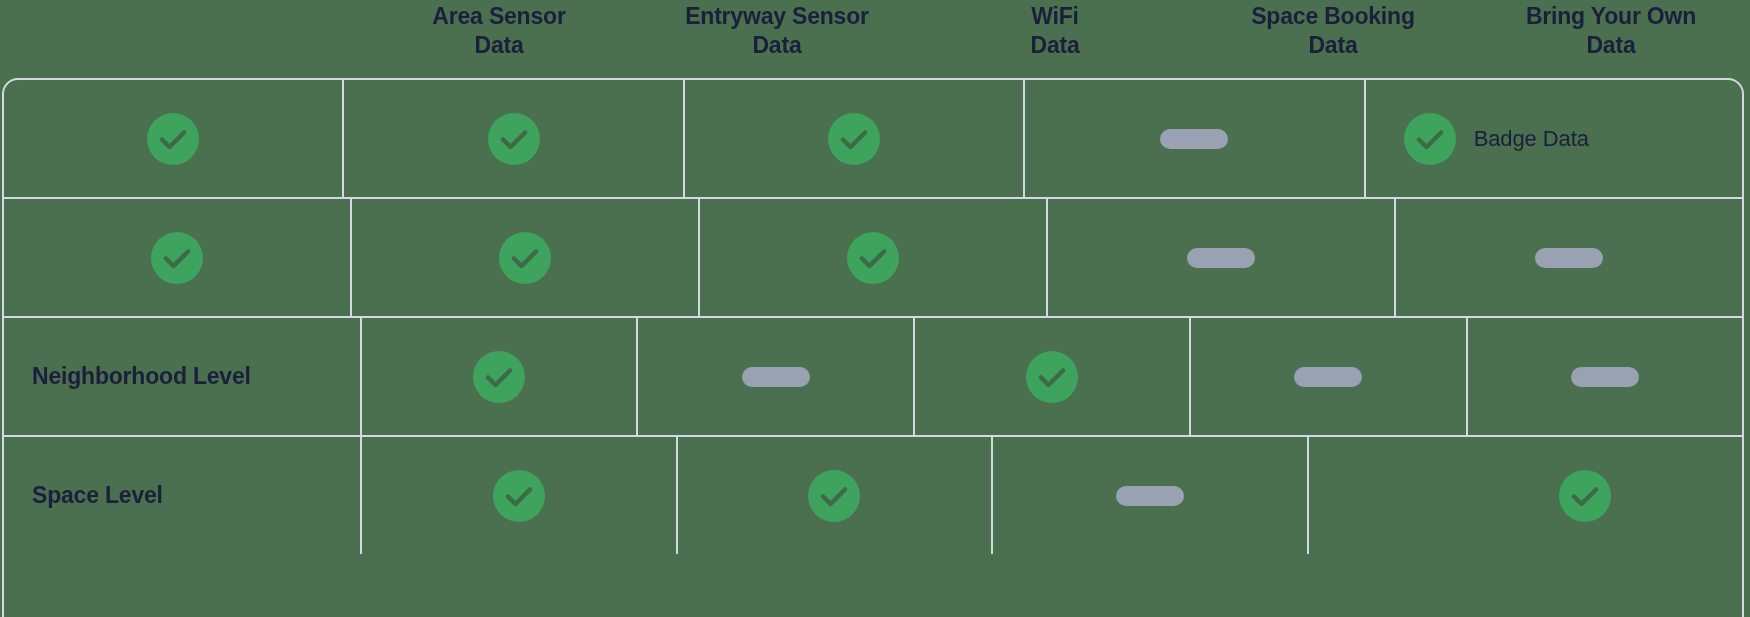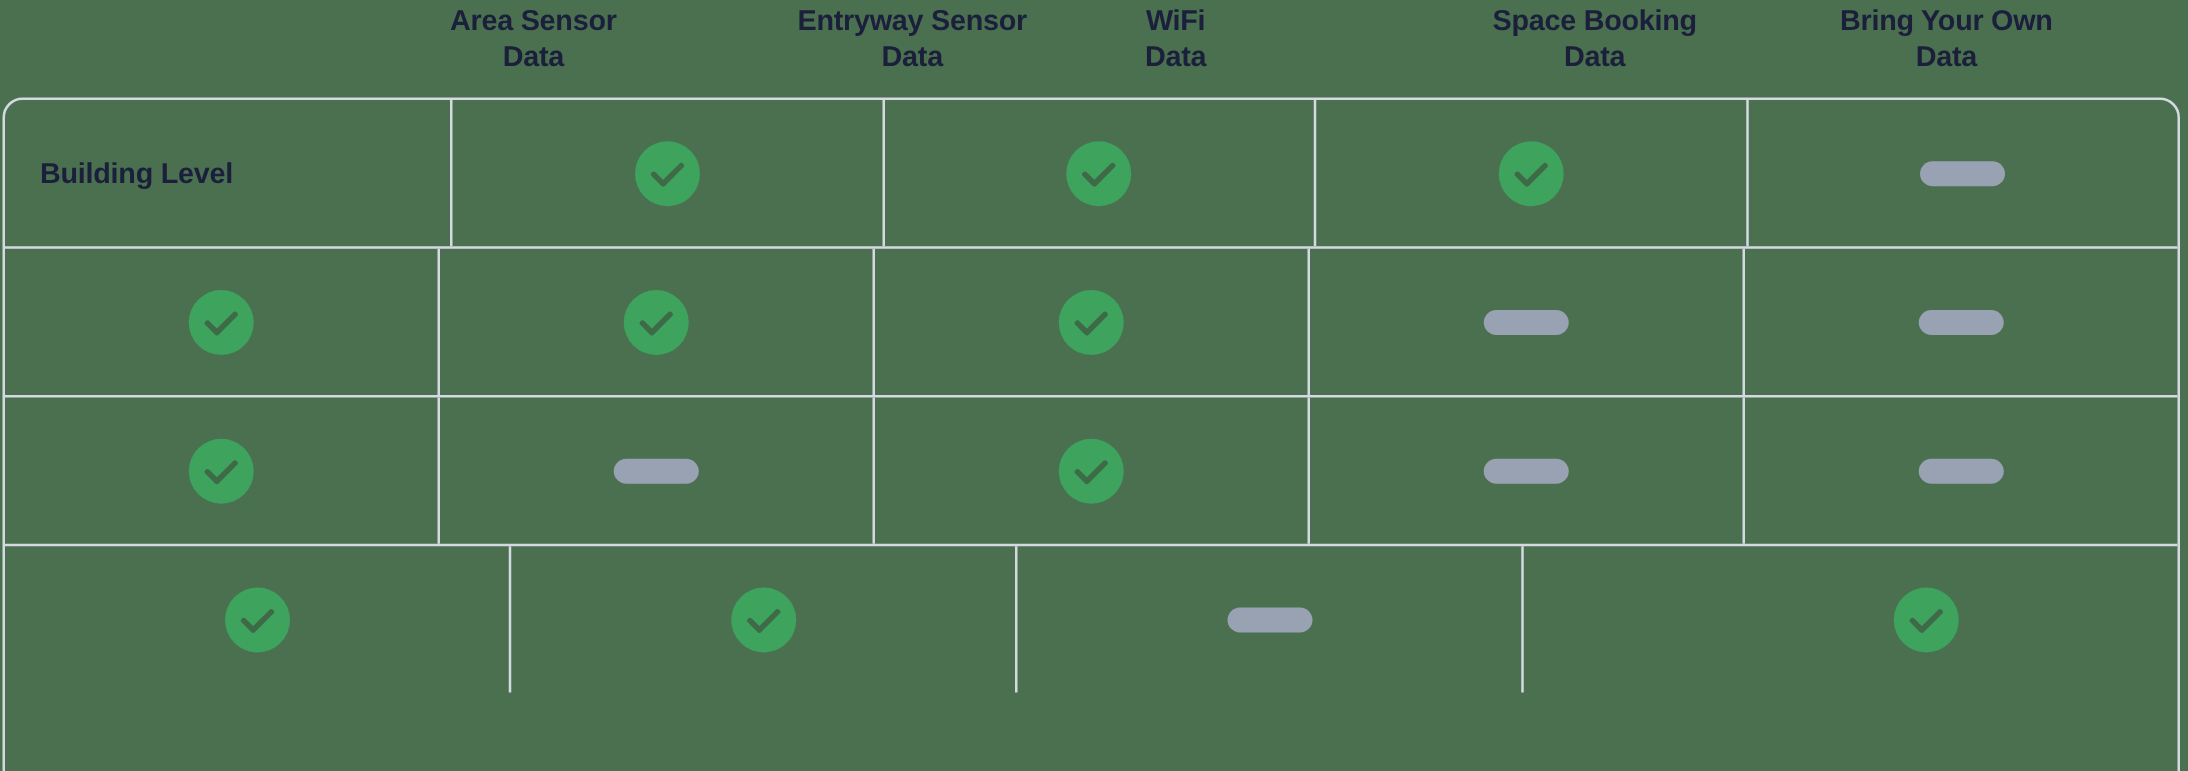--- a/index.html
+++ b/index.html
@@ -12,21 +12,21 @@
   .wrap{position:relative;width:1750px;height:617px;}
 
   
   .header-row{
     position:absolute;top:0;left:0;width:1750px;height:78px;
     display:flex;
   }
   .hdr-spacer{width:360px;flex:0 0 360px;}
   .hdr-cell{
     flex:1 1 0;
-    display:flex;align-items:flex-start;justify-content:flex-start;
+    display:flex;align-items:flex-start;justify-content:center;
     padding-top:2px;
   }
   .hdr-cell span{
     display:block;
     text-align:center;
     color:#1b1f3b;
     font-weight:bold;
     font-size:23px;
     line-height:1.24;
     letter-spacing:-0.2px;
@@ -117,106 +117,117 @@
       <span>Space Booking<br>Data</span>
     </div>
     <div class="hdr-cell">
       <span>Bring Your Own<br>Data</span>
     </div>
   </div>
 
   <div class="table">
 
     <div class="row">
+      <div class="cell">
+        <span class="check">
+            <svg viewBox="0 0 52 52">
+              <path d="M15 26.5 L22.5 34 L37 19.5" fill="none" stroke="#3f6a48" stroke-width="4.5" stroke-linecap="round" stroke-linejoin="round"></path>
+            </svg>
+          </span>
+      </div>
+      <div class="cell">
+        <span class="check">
+            <svg viewBox="0 0 52 52">
+              <path d="M15 26.5 L22.5 34 L37 19.5" fill="none" stroke="#3f6a48" stroke-width="4.5" stroke-linecap="round" stroke-linejoin="round"></path>
+            </svg>
+          </span>
+      </div>
+      <div class="cell">
+        <span class="check">
+            <svg viewBox="0 0 52 52">
+              <path d="M15 26.5 L22.5 34 L37 19.5" fill="none" stroke="#3f6a48" stroke-width="4.5" stroke-linecap="round" stroke-linejoin="round"></path>
+            </svg>
+          </span>
+      </div>
+      <div class="cell">
+        <span class="dash"></span>
+      </div>
+      <div class="cell with-text">
+        <span class="check">
+            <svg viewBox="0 0 52 52">
+              <path d="M15 26.5 L22.5 34 L37 19.5" fill="none" stroke="#3f6a48" stroke-width="4.5" stroke-linecap="round" stroke-linejoin="round"></path>
+            </svg>
+          </span>
+        <span class="cell-text">Badge Data</span>
+      </div>
+    </div>
+
+    <div class="row">
+      <div class="cell">
+        <span class="check">
+            <svg viewBox="0 0 52 52">
+              <path d="M15 26.5 L22.5 34 L37 19.5" fill="none" stroke="#3f6a48" stroke-width="4.5" stroke-linecap="round" stroke-linejoin="round"></path>
+            </svg>
+          </span>
+      </div>
+      <div class="cell">
+        <span class="check">
+            <svg viewBox="0 0 52 52">
+              <path d="M15 26.5 L22.5 34 L37 19.5" fill="none" stroke="#3f6a48" stroke-width="4.5" stroke-linecap="round" stroke-linejoin="round"></path>
+            </svg>
+          </span>
+      </div>
+      <div class="cell">
+        <span class="check">
+            <svg viewBox="0 0 52 52">
+              <path d="M15 26.5 L22.5 34 L37 19.5" fill="none" stroke="#3f6a48" stroke-width="4.5" stroke-linecap="round" stroke-linejoin="round"></path>
+            </svg>
+          </span>
+      </div>
+      <div class="cell">
+        <span class="dash"></span>
+      </div>
+      <div class="cell">
+        <span class="dash"></span>
+      </div>
+    </div>
+
+    <div class="row">
       <div class="cell-label">
-        <span>Building Level</span>
-      </div>
-      <div class="cell">
-        <span class="check">
-            <svg viewBox="0 0 52 52">
-              <path d="M15 26.5 L22.5 34 L37 19.5" fill="none" stroke="#3f6a48" stroke-width="4.5" stroke-linecap="round" stroke-linejoin="round"></path>
-            </svg>
-          </span>
-      </div>
-      <div class="cell">
-        <span class="check">
-            <svg viewBox="0 0 52 52">
-              <path d="M15 26.5 L22.5 34 L37 19.5" fill="none" stroke="#3f6a48" stroke-width="4.5" stroke-linecap="round" stroke-linejoin="round"></path>
-            </svg>
-          </span>
-      </div>
-      <div class="cell">
-        <span class="check">
-            <svg viewBox="0 0 52 52">
-              <path d="M15 26.5 L22.5 34 L37 19.5" fill="none" stroke="#3f6a48" stroke-width="4.5" stroke-linecap="round" stroke-linejoin="round"></path>
-            </svg>
-          </span>
-      </div>
-      <div class="cell">
-        <span class="dash"></span>
-      </div>
-    </div>
-
-    <div class="row">
-      <div class="cell">
-        <span class="check">
-            <svg viewBox="0 0 52 52">
-              <path d="M15 26.5 L22.5 34 L37 19.5" fill="none" stroke="#3f6a48" stroke-width="4.5" stroke-linecap="round" stroke-linejoin="round"></path>
-            </svg>
-          </span>
-      </div>
-      <div class="cell">
-        <span class="check">
-            <svg viewBox="0 0 52 52">
-              <path d="M15 26.5 L22.5 34 L37 19.5" fill="none" stroke="#3f6a48" stroke-width="4.5" stroke-linecap="round" stroke-linejoin="round"></path>
-            </svg>
-          </span>
-      </div>
-      <div class="cell">
-        <span class="check">
-            <svg viewBox="0 0 52 52">
-              <path d="M15 26.5 L22.5 34 L37 19.5" fill="none" stroke="#3f6a48" stroke-width="4.5" stroke-linecap="round" stroke-linejoin="round"></path>
-            </svg>
-          </span>
-      </div>
-      <div class="cell">
-        <span class="dash"></span>
-      </div>
-      <div class="cell">
-        <span class="dash"></span>
-      </div>
-    </div>
-
-    <div class="row">
-      <div class="cell">
-        <span class="check">
-            <svg viewBox="0 0 52 52">
-              <path d="M15 26.5 L22.5 34 L37 19.5" fill="none" stroke="#3f6a48" stroke-width="4.5" stroke-linecap="round" stroke-linejoin="round"></path>
-            </svg>
-          </span>
-      </div>
-      <div class="cell">
-        <span class="dash"></span>
-      </div>
-      <div class="cell">
-        <span class="check">
-            <svg viewBox="0 0 52 52">
-              <path d="M15 26.5 L22.5 34 L37 19.5" fill="none" stroke="#3f6a48" stroke-width="4.5" stroke-linecap="round" stroke-linejoin="round"></path>
-            </svg>
-          </span>
-      </div>
-      <div class="cell">
-        <span class="dash"></span>
-      </div>
-      <div class="cell">
-        <span class="dash"></span>
-      </div>
-    </div>
-
-    <div class="row">
+        <span>Neighborhood Level</span>
+      </div>
+      <div class="cell">
+        <span class="check">
+            <svg viewBox="0 0 52 52">
+              <path d="M15 26.5 L22.5 34 L37 19.5" fill="none" stroke="#3f6a48" stroke-width="4.5" stroke-linecap="round" stroke-linejoin="round"></path>
+            </svg>
+          </span>
+      </div>
+      <div class="cell">
+        <span class="dash"></span>
+      </div>
+      <div class="cell">
+        <span class="check">
+            <svg viewBox="0 0 52 52">
+              <path d="M15 26.5 L22.5 34 L37 19.5" fill="none" stroke="#3f6a48" stroke-width="4.5" stroke-linecap="round" stroke-linejoin="round"></path>
+            </svg>
+          </span>
+      </div>
+      <div class="cell">
+        <span class="dash"></span>
+      </div>
+      <div class="cell">
+        <span class="dash"></span>
+      </div>
+    </div>
+
+    <div class="row">
+      <div class="cell-label">
+        <span>Space Level</span>
+      </div>
       <div class="cell">
         <span class="check">
             <svg viewBox="0 0 52 52">
               <path d="M15 26.5 L22.5 34 L37 19.5" fill="none" stroke="#3f6a48" stroke-width="4.5" stroke-linecap="round" stroke-linejoin="round"></path>
             </svg>
           </span>
       </div>
       <div class="cell">
         <span class="check">
             <svg viewBox="0 0 52 52">

